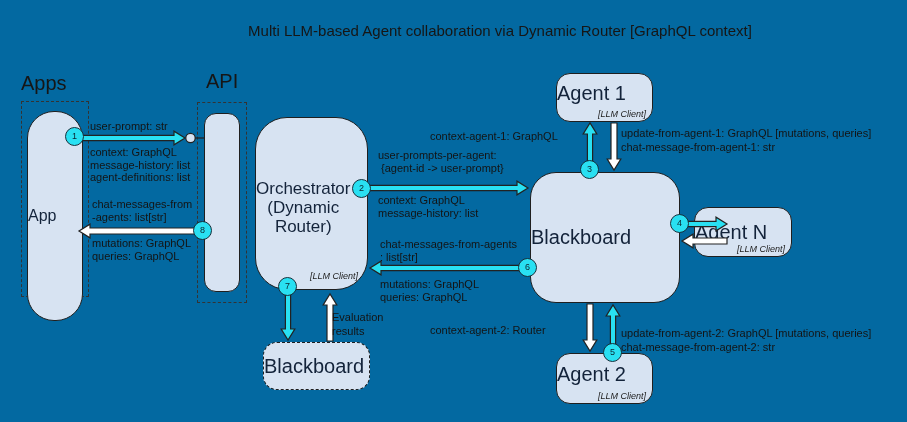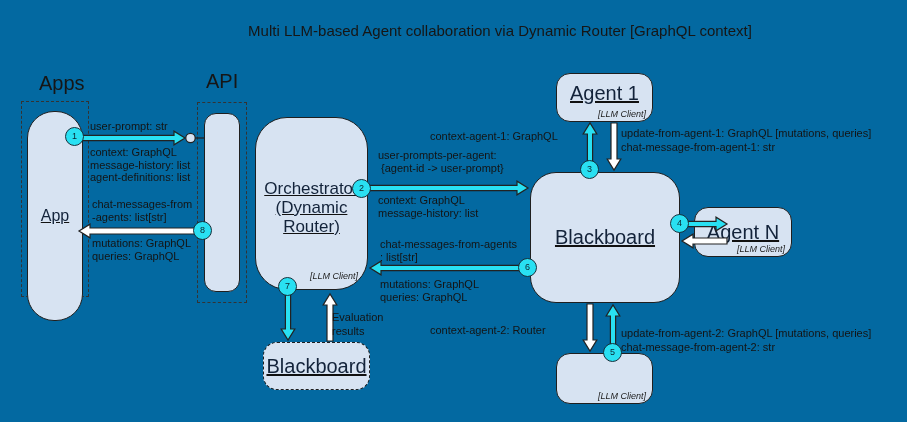--- a/index.html
+++ b/index.html
@@ -11,21 +11,21 @@
     position:absolute;left:500px;top:22px;transform:translateX(-50%);
     font-size:15px;white-space:nowrap;color:#161616;
   }
   .group-label{position:absolute;font-size:20px;color:#161616;}
   .group-box{
     position:absolute;border:1.3px dashed #333;box-sizing:border-box;background:transparent;
   }
   .node{
     position:absolute;box-sizing:border-box;
     background:var(--node-fill,#d7e3f2);border:1.7px solid var(--node-border,#1f1f1f);
-    display:flex;align-items:center;justify-content:center;text-decoration:underline;
+    display:flex;align-items:center;justify-content:flex-start;
   }
   .node .nlabel{color:#13233a;text-align:center;}
   .node .client{
     position:absolute;right:6px;bottom:2px;font-style:italic;font-size:9px;color:#222;
     white-space:nowrap;
   }
   .dashed-node{border-style:dashed;}
   .elabel{
     position:absolute;font-size:11px;line-height:12.5px;white-space:pre;color:#141414;
   }
@@ -39,21 +39,21 @@
   svg.arrows{position:absolute;left:0;top:0;z-index:3;pointer-events:none;}
   .lbl-layer{position:absolute;left:0;top:0;z-index:4;}
 </style>
 </head>
 <body>
 
 <div class="canvas">
 
   <div class="title">Multi LLM-based Agent collaboration via Dynamic Router [GraphQL context]</div>
 
-  <div class="group-label" style="left:39px;top:72px">Apps</div>
+  <div class="group-label" style="left:21px;top:72px">Apps</div>
   <div class="group-label" style="left:206px;top:70px">API</div>
 
   <div class="group-box" style="left:21px;top:101px;width:68px;height:196px"></div>
   <div class="group-box" style="left:197px;top:102px;width:50px;height:201px"></div>
 
   <div class="node" style="left:27px;top:111px;width:56px;height:210px;border-radius:27px">
     <span class="nlabel" style="font-size:16px">App</span>
   </div>
 
   <div class="node" style="left:204px;top:113px;width:36px;height:179px;border-radius:12px"></div>
@@ -73,20 +73,21 @@
     <span class="nlabel" style="font-size:20px">Agent 1</span>
     <span class="client">[LLM Client]</span>
   </div>
 
   <div class="node" style="left:694px;top:207px;width:98px;height:50px;border-radius:14px;">
     <span class="nlabel" style="font-size:20px">Agent N</span>
     <span class="client">[LLM Client]</span>
   </div>
 
   <div class="node" style="left:556px;top:353px;width:97px;height:51px;border-radius:14px;padding-bottom:9px">
+    <span class="nlabel" style="font-size:20px">Agent 2</span>
     <span class="client">[LLM Client]</span>
   </div>
 
   <div class="node dashed-node" style="left:263px;top:342px;width:107px;height:48px;border-radius:14px">
     <span class="nlabel" style="font-size:20px">Blackboard</span>
   </div>
 
   <svg class="arrows" width="907" height="422" id="arrowsvg">
       <polygon points="75,140.6 174,140.6 174,144.8 185,138 174,131.2 174,135.4 75,135.4" fill="#29e0f2" stroke="#222222" stroke-width="1.2"></polygon>
       <polygon points="203,228 90,228 90,224.2 79,231 90,237.8 90,234 203,234" fill="#ffffff" stroke="#222222" stroke-width="1.2"></polygon>

